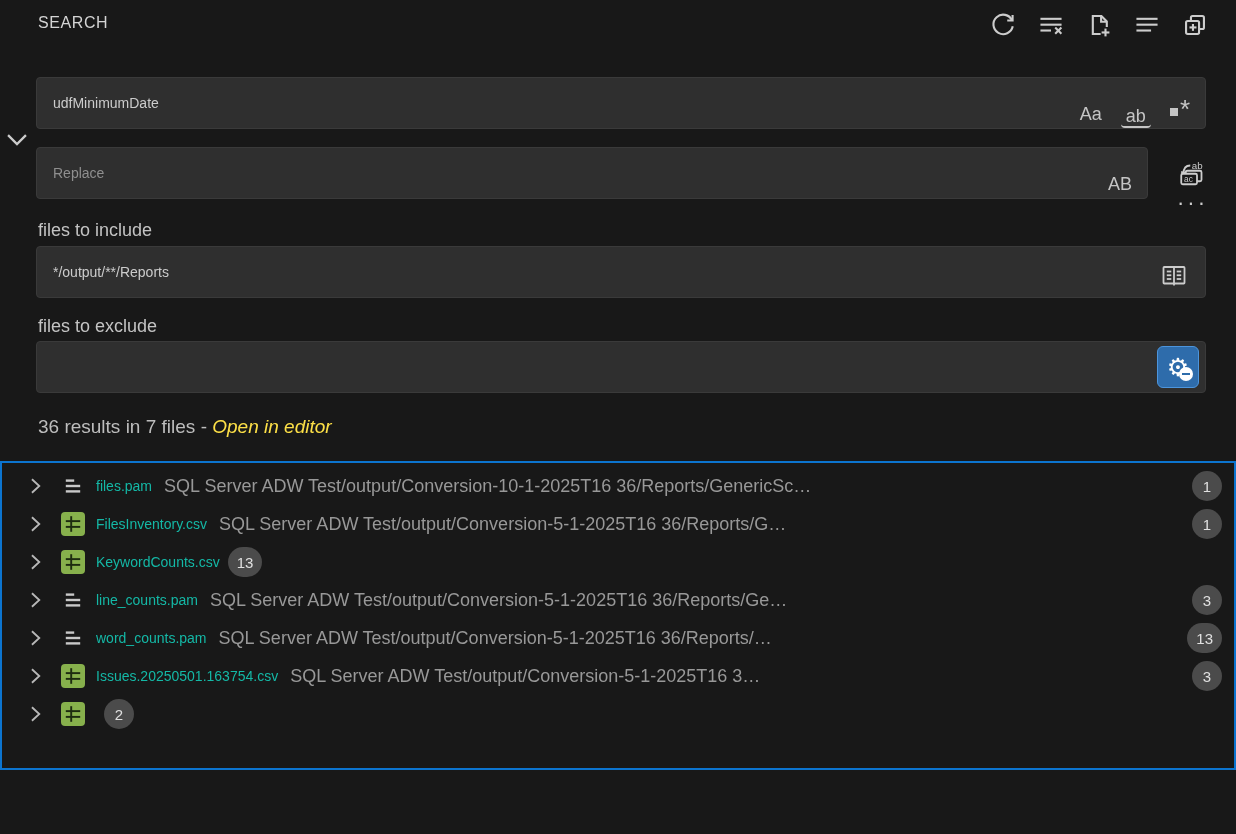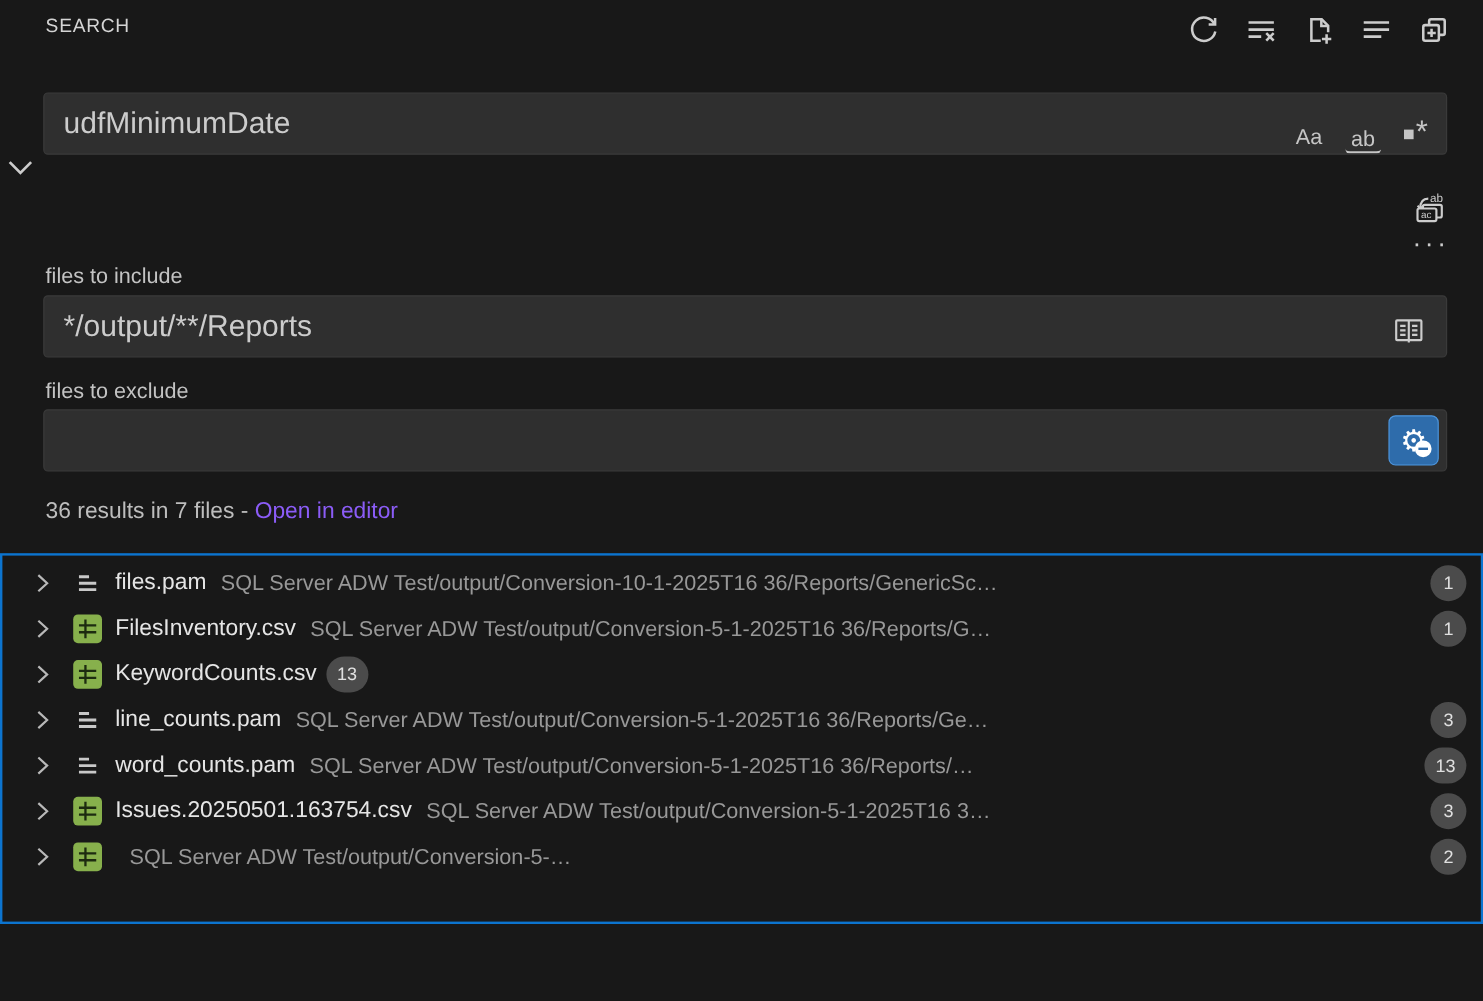--- a/index.html
+++ b/index.html
@@ -11,21 +11,21 @@
   .view-title { position:absolute; left:38px; top:14px; font-size:16px; letter-spacing:.6px; color:#d4d4d4; }
   .title-actions { position:absolute; right:24px; top:8px; display:flex; gap:14px; }
   .icon-btn { width:34px; height:34px; display:flex; align-items:center; justify-content:center;
               background:transparent; border:none; border-radius:5px; cursor:pointer; }
   .icon-btn svg { stroke:#cccccc; fill:none; stroke-width:1.3; }
 
   
   .vs-input { position:absolute; left:36px; width:1170px; height:52px; background:#2f2f2f;
               border:1px solid #3a3a3a; border-radius:4px; }
   .vs-input input { position:absolute; inset:0; background:transparent; border:none; outline:none;
-              color:#cccccc; font-family:"Liberation Sans",sans-serif; font-size:25px; padding:0 130px 0 16px; }
+              color:#cccccc; font-family:"Liberation Sans",sans-serif; font-size:14px; padding:0 130px 0 16px; }
   .vs-input input::placeholder { color:#8f8f8f; }
   .inline-opts { position:absolute; right:10px; top:0; height:100%; display:flex; align-items:flex-end; gap:14px; }
   .opt { color:#c5c5c5; font-size:18px; padding:3px 5px; border-radius:4px; cursor:pointer; }
   .opt-ab { border-bottom:2px solid #c5c5c5; line-height:1; padding-bottom:1px; }
   .opt-regex .sq { display:inline-block; width:8px; height:8px; background:#c5c5c5; margin-right:2px; }
   .opt-regex .st { font-size:26px; vertical-align:-2px; }
 
   .toggle-replace { position:absolute; left:3px; top:126px; width:28px; height:28px;
               display:flex; align-items:center; justify-content:center; cursor:pointer; }
   .toggle-replace svg { stroke:#cccccc; fill:none; stroke-width:1.4; }
@@ -42,31 +42,31 @@
   .gear-toggle { position:absolute; right:6px; top:4px; width:42px; height:42px; border-radius:6px;
               background:#2e6cab; border:1.5px solid #4c95dd; display:flex; align-items:center;
               justify-content:center; cursor:pointer; }
   .gear-glyph { font-family:"DejaVu Sans",sans-serif; color:#ffffff; font-size:25px; line-height:1; }
   .gear-minus { position:absolute; right:5px; bottom:6px; width:14px; height:14px; border-radius:50%;
               background:#ffffff; display:flex; align-items:center; justify-content:center; }
   .gear-minus i { display:block; width:8px; height:2px; background:#2e6cab; }
 
   
   .summary { position:absolute; left:38px; top:416px; font-size:19px; color:#bdbdbd; }
-  .summary a { color:#8b5cf6; text-decoration:none; cursor:pointer; }
+  .summary a { color:#fde047; text-decoration:none; cursor:pointer;font-style:italic; }
 
   
   .results { position:absolute; left:0; top:461px; width:1236px; height:309px;
              border:2px solid #0c74cf; background:#181818; overflow:hidden; }
   .row { display:flex; align-items:center; height:38px; padding:0 12px 0 20px; cursor:pointer; }
   .row .twisty { width:26px; height:26px; flex:0 0 26px; display:flex; align-items:center; justify-content:center; }
   .row .twisty svg { stroke:#b8b8b8; fill:none; stroke-width:1.5; }
   .row .ficon { width:26px; height:26px; flex:0 0 26px; margin:0 10px 0 12px;
                 display:flex; align-items:center; justify-content:center; }
-  .fname { font-size:19px; color:#e5e5e5; white-space:nowrap; }
+  .fname { font-size:14px; color:#14b8a6; white-space:nowrap; }
   .fpath { font-size:18px; color:#989898; margin-left:12px; white-space:nowrap; overflow:hidden;
            text-overflow:ellipsis; flex:1; }
   .badge { flex:0 0 auto; min-width:30px; height:30px; border-radius:15px; background:#4b4b4b;
            color:#e0e0e0; font-size:15px; display:flex; align-items:center; justify-content:center;
            padding:0 9px; margin-left:8px; }
   .csv-icon { width:24px; height:24px; border-radius:4px; background:#87b04c; position:relative; }
   .csv-icon svg { position:absolute; inset:0; stroke:#1d2b10; stroke-width:1.6; }
   .pam-icon svg { stroke:#c8c8c8; stroke-width:2; fill:none; }
 </style>
 </head>
@@ -124,20 +124,26 @@
 
   <div class="vs-input" style="top:77px;">
     <input type="text" value="udfMinimumDate" style="">
     <div class="inline-opts">
       <span class="opt">Aa</span>
       <span class="opt opt-ab">ab</span>
       <span class="opt opt-regex"><span class="sq"></span><span class="st">*</span></span>
     </div>
   </div>
 
+  <div class="vs-input" style="top:147px; width:1112px;">
+    <input type="text" placeholder="Replace" style="">
+    <div class="inline-opts">
+      <span class="opt">AB</span>
+    </div>
+  </div>
   <div class="side-btn" style="right:24px; top:152px;">
     <svg width="30" height="30" viewBox="0 0 20 20">
       <text x="10.5" y="7" font-size="6.5" fill="#cccccc" stroke="none" font-family="Liberation Sans">ab</text>
       <path d="M5 10.5 C5 6.5 6.5 5 9.5 5"></path>
       <polyline points="3.6,8.9 5,10.7 6.6,8.9"></polyline>
       <rect x="6.5" y="8.5" width="10.5" height="7" rx="1"></rect>
       <rect x="3.5" y="10.5" width="10.5" height="7" rx="1" fill="#181818"></rect>
       <text x="5.4" y="16" font-size="5.5" fill="#cccccc" stroke="none" font-family="Liberation Sans">ac</text>
     </svg>
   </div>
@@ -307,19 +313,18 @@
 
     <span class="ficon" style="display: flex;">
       <span class="csv-icon">
               <svg viewBox="0 0 20 20" width="24" height="24">
         <line x1="4" y1="7.6" x2="16" y2="7.6"></line>
                 <line x1="4" y1="12.4" x2="16" y2="12.4"></line>
         <line x1="8.5" y1="3.5" x2="8.5" y2="16.5"></line>
       </svg>
             </span>
     </span>
-    <span class="fpath">SQL Server ADW Test/output/Conversion-5-…</span>
     <span class="badge">2</span>
   </div>
 </div>
   </div>
 
 </div>
 
 </body></html>

